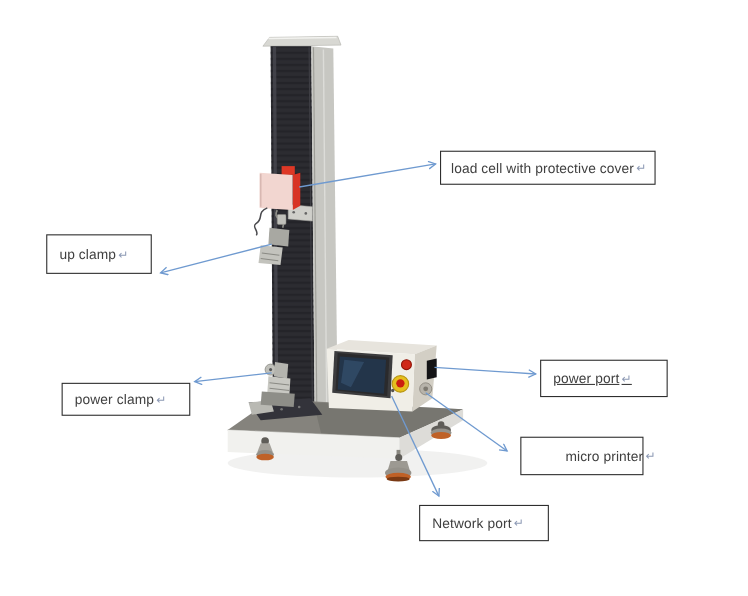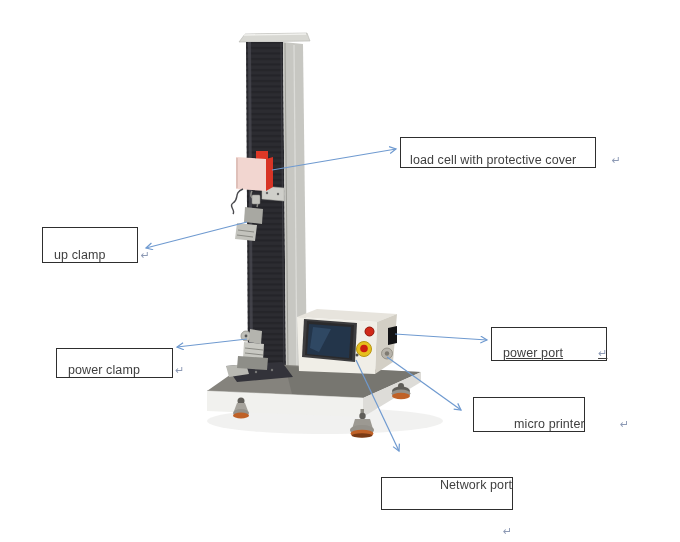--- a/index.html
+++ b/index.html
@@ -2,32 +2,32 @@
 <html style="--arrow: #6f9ad0; --box-border: #2e2e2e; --label-text: #3f3f3f; --return-mark: #8d9ab5; --cap: #d8d8d3; --column-front: #2c2c31; --column-side: #c7c7c2; --load-cell-red: #d83425; --load-cell-face: #f2d6d0; --metal: #c0c0ba; --metal-dark: #8e8e88; --console-front: #f0eee7; --console-top: #e7e4dd; --console-side: #d3cfc5; --screen-frame: #3c3c3e; --screen: #23354a; --screen-glare: #3a5878; --button-red: #d02818; --estop-yellow: #e6bf1e; --estop-red: #cc1f10; --port-dark: #141416; --base-top: #85837d; --base-front: #f1f1ee; --base-side: #dddcd8; --plate-dark: #33333a; --foot-metal: #94918a; --foot-dark: #5f5d58; --foot-ring: #bf6127; --cable: #4a4a4e; --shadow: #e4e4e1;"><head>
 <meta charset="utf-8">
 <style>
   html,body{margin:0;padding:0;background:#fff;}
   #canvas{
     position:relative;width:680px;height:542px;background:#fff;overflow:hidden;
     font-family:"Liberation Sans", sans-serif;
   }
   #machine-svg{position:absolute;left:0;top:0;}
   .label{
-    position:absolute;display:flex;align-items:flex-end;box-sizing:border-box;
+    position:absolute;display:flex;align-items:center;box-sizing:border-box;
     background:#fff;border:1.4px solid var(--box-border);
     padding-left:11px;white-space:nowrap;
-    font-size:12.5px;color:var(--label-text);letter-spacing:.1px;gap:33px;
+    font-size:12.5px;color:var(--label-text);letter-spacing:.1px;
   }
   .label .rm{color:var(--return-mark);font-size:11px;margin-left:2px;}
   #lb-load-cell   {left:400px;top:137px;width:196px;height:31px;padding-left:9px;}
-  #lb-up-clamp    {left:42px; top:227px;width:96px; height:36px;}
+  #lb-up-clamp    {left:42px; top:213px;width:96px; height:36px;}
   #lb-down-clamp  {left:56px; top:348px;width:117px;height:30px;}
   #lb-power-port  {left:491px;top:327px;width:116px;height:34px;text-decoration:underline;}
   #lb-micro-printer{left:473px;top:397px;width:112px;height:35px;padding-left:40px;}
-  #lb-network-port{left:381px;top:477px;width:132px;height:33px;flex-direction:column;}
+  #lb-network-port{left:381px;top:459px;width:118px;height:33px;}
 </style>
 </head>
 <body>
 
 <div id="canvas">
 
   <svg id="machine-svg" width="680" height="542" viewBox="0 0 680 542">
     <defs>
       <pattern id="slats" width="8" height="5.5" patternUnits="userSpaceOnUse">
         <rect width="8" height="2" y="3" fill="#1b1b20"></rect>

